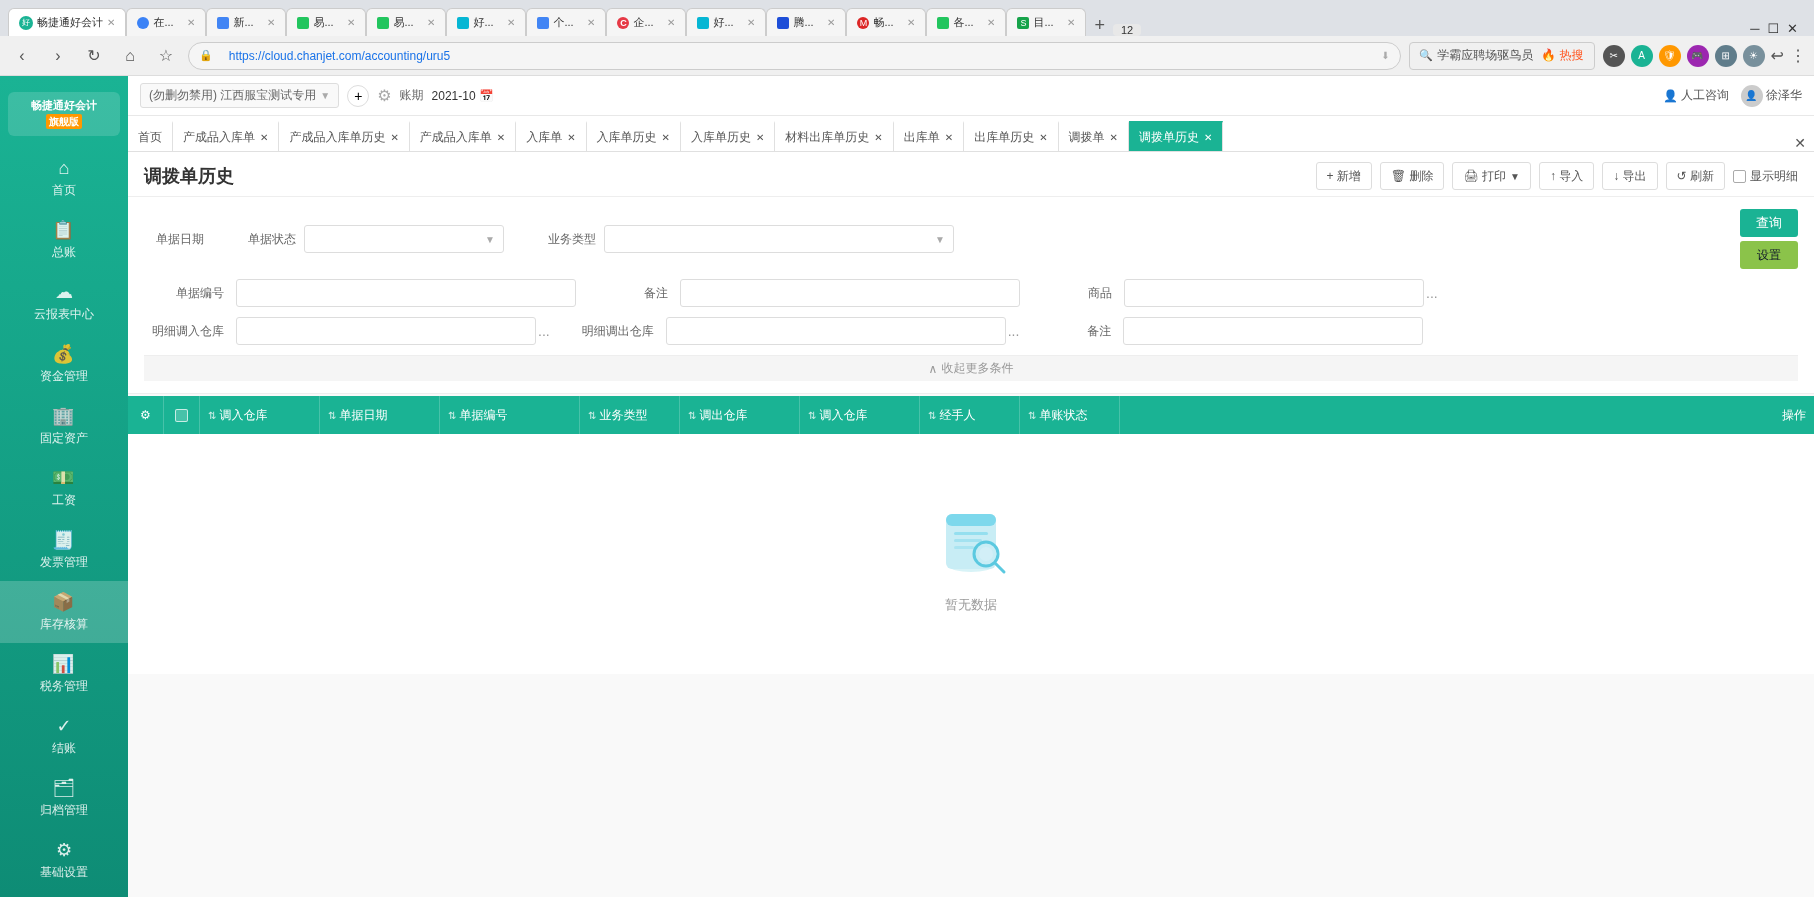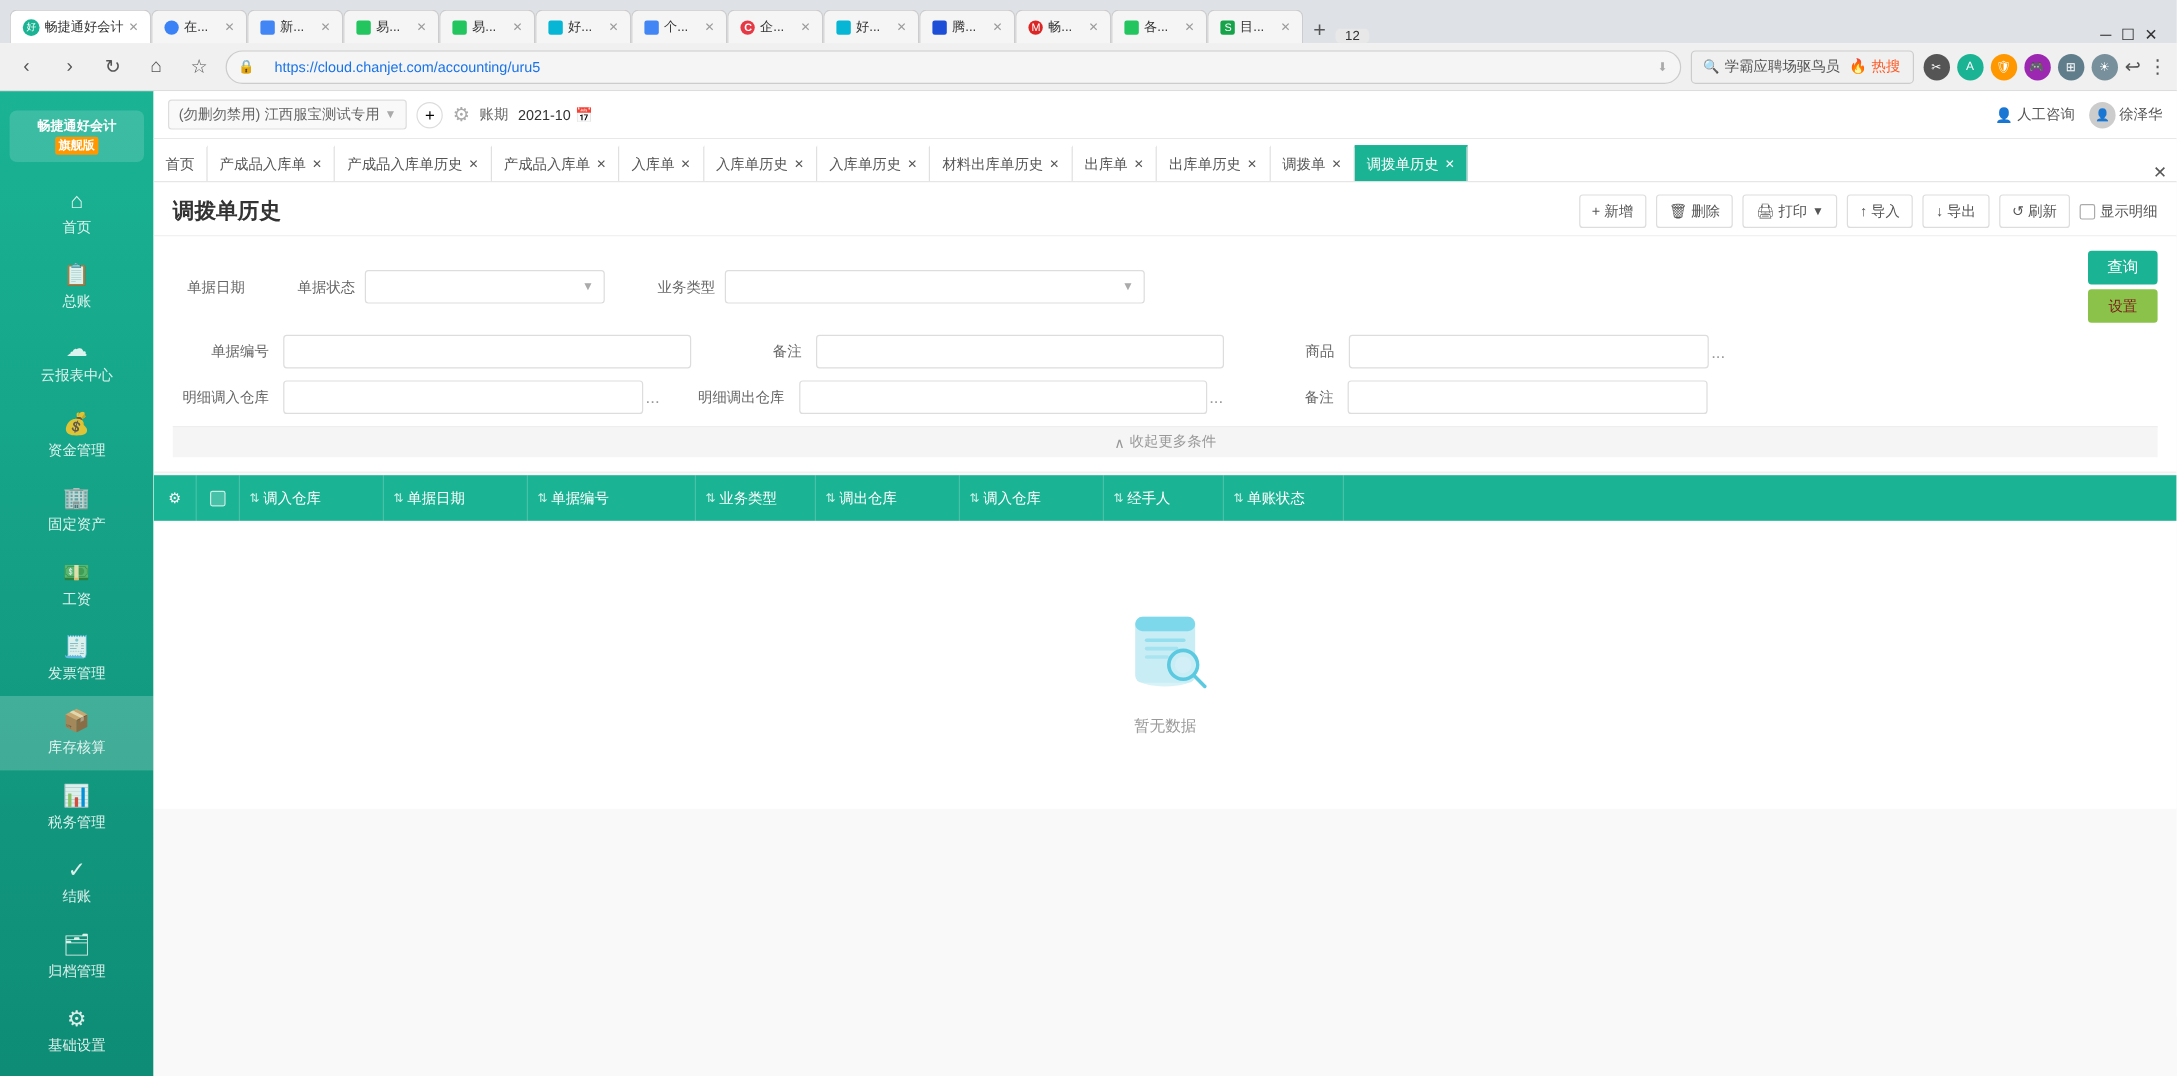--- a/index.html
+++ b/index.html
@@ -64,21 +64,21 @@
     .date-btn.active { background: #1ab394; color: #fff; border-color: #1ab394; border-radius: 12px; }
     .date-range { font-size: 12px; color: #999; margin-left: 4px; }
     .filter-input { height: 28px; border: 1px solid #ddd; border-radius: 3px; padding: 0 8px; font-size: 12px; min-width: 120px; outline: none; }
     .filter-select { height: 28px; border: 1px solid #ddd; border-radius: 3px; padding: 0 8px; font-size: 12px; min-width: 200px; background: #fff; display: flex; align-items: center; justify-content: space-between; cursor: pointer; }
     .filter-ellipsis { color: #999; font-size: 14px; cursor: pointer; }
 
     .collapse-bar { text-align: center; padding: 4px 0; background: #f5f5f5; cursor: pointer; color: #999; font-size: 12px; display: flex; align-items: center; justify-content: center; gap: 4px; border-top: 1px solid #eee; }
 
     
     .action-search { background: #1ab394; color: #fff; height: 28px; padding: 0 16px; border: none; border-radius: 3px; font-size: 13px; cursor: pointer; }
-    .action-settings { background: #8bc34a; color: #7f1d1d; height: 28px; padding: 0 12px; border: none; border-radius: 3px; font-size: 12px; cursor: pointer; }
+    .action-settings { background: #8bc34a; color: #0f172a; height: 28px; padding: 0 12px; border: none; border-radius: 3px; font-size: 12px; cursor: pointer; }
 
     
     .table-container { background: #fff; margin-top: 2px; }
     .table-header { background: #1ab394; display: flex; align-items: center; height: 38px; }
     .th-cell { color: #fff; font-size: 12px; padding: 0 8px; display: flex; align-items: center; gap: 3px; border-right: 1px solid rgba(255,255,255,0.2); height: 100%; white-space: nowrap; flex-shrink: 0; }
     .th-cell .sort-icon { font-size: 10px; opacity: 0.8; }
     .th-settings { width: 36px; justify-content: center; }
     .th-checkbox { width: 36px; justify-content: center; }
     .th-type { width: 120px; }
     .th-date { width: 120px; }
@@ -483,20 +483,23 @@
             <span>调入仓库</span>
           </div>
           <div class="th-cell th-handler">
             <span class="sort-icon">⇅</span>
             <span>经手人</span>
           </div>
           <div class="th-cell th-status">
             <span class="sort-icon">⇅</span>
             <span>单账状态</span>
           </div>
+          <div class="th-cell th-action">
+            <span>操作</span>
+          </div>
         </div>
 
         <div class="empty-state">
 
           <svg width="90" height="90" viewBox="0 0 90 90">
 
             <ellipse cx="45" cy="72" rx="22" ry="6" fill="#b2e8f0" opacity="0.5"></ellipse>
             <rect x="20" y="20" width="50" height="55" rx="6" ry="6" fill="#c8edf5"></rect>
             <rect x="20" y="20" width="50" height="12" rx="6" ry="6" fill="#7dd8ec"></rect>
 

